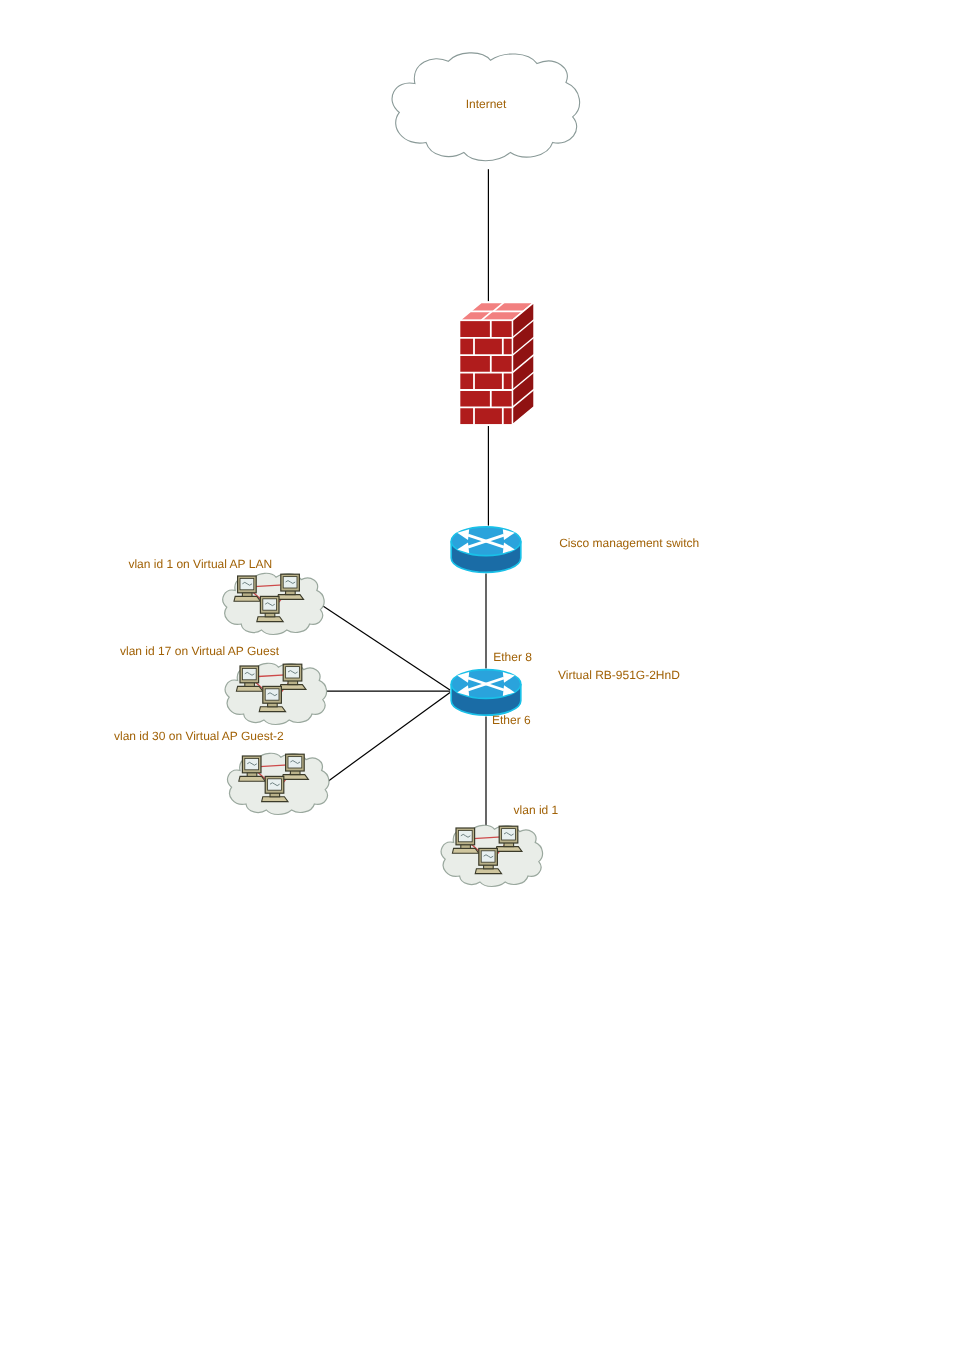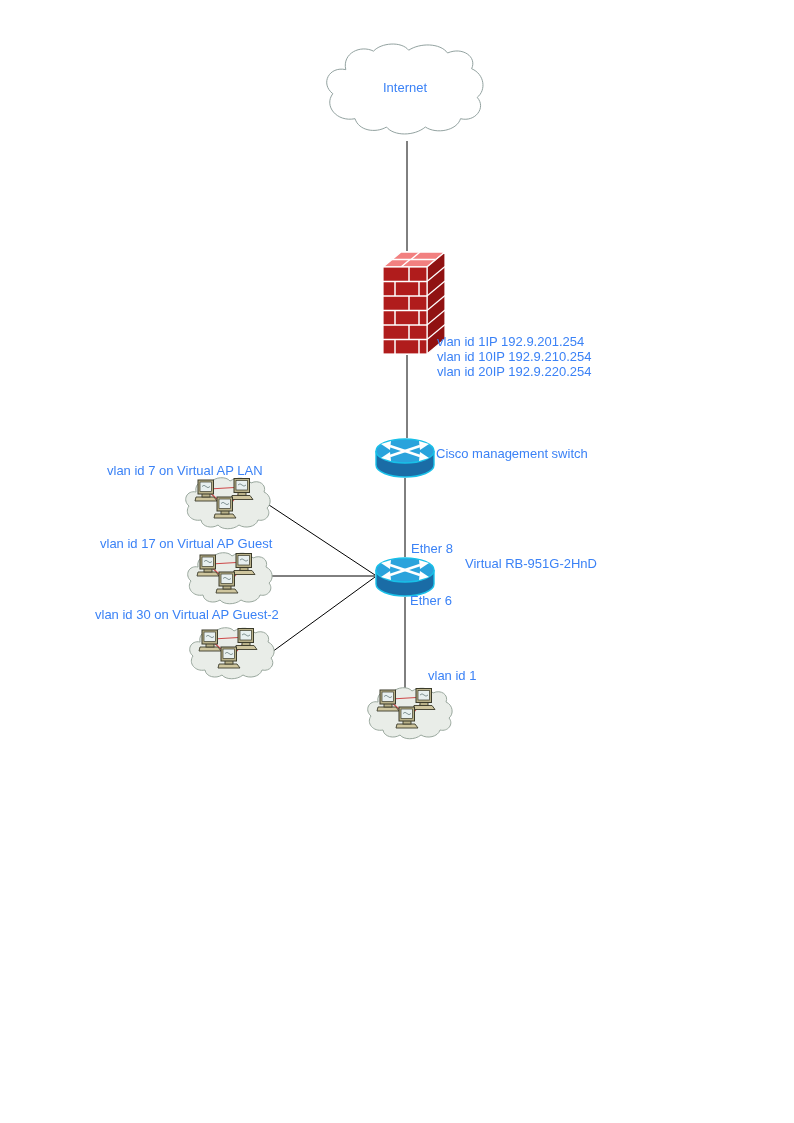--- a/index.html
+++ b/index.html
@@ -1,19 +1,19 @@
 <!DOCTYPE html>
 <html><head>
 <meta charset="utf-8">
 <style>
   html,body{margin:0;padding:0;background:#ffffff;}
   .canvas{position:relative;width:794px;height:1123px;background:#ffffff;overflow:hidden;
           font-family:"Liberation Sans", sans-serif;color:#000;}
   .abs{position:absolute;}
-  .lbl{position:absolute;font-size:13px;line-height:15px;white-space:nowrap;color:#3b82f6;}
+  .lbl{position:absolute;font-size:10px;line-height:15px;white-space:nowrap;color:#a16207;}
   .center{text-align:center;}
   svg{display:block;}
   .cloud-lan{fill:#e9ede8;stroke:#9aa89e;stroke-width:1;}
   .cloud-big{fill:#ffffff;stroke:#8a9a98;stroke-width:1;}
   .conn{stroke:#000;stroke-width:1;}
 </style>
 </head>
 <body>
 
 <div class="canvas">
@@ -111,39 +111,34 @@
   </svg>
 
   <svg class="abs" style="left:318px;top:38px" width="174" height="104" viewBox="0 0 188 106">
       <use href="#sym-cloud-big"></use>
     </svg>
   <div class="lbl center" style="left:318px;top:80px;width:174px">Internet</div>
 
   <svg class="abs" style="left:381px;top:250px" width="66" height="107" viewBox="0 0 66 107">
       <use href="#sym-firewall"></use>
     </svg>
-  <div class="lbl" style="left:437px;top:334px">
-    <div>vlan id 1IP 192.9.201.254</div>
-    <div>vlan id 10IP 192.9.210.254</div>
-    <div>vlan id 20IP 192.9.220.254</div>
-  </div>
 
   <svg class="abs" style="left:375px;top:437px" width="60" height="42" viewBox="0 0 60 42">
       <use href="#sym-router"></use>
     </svg>
-  <div class="lbl" style="left:436px;top:446px">Cisco management switch</div>
+  <div class="lbl" style="left:466px;top:446px">Cisco management switch</div>
 
   <div class="lbl" style="left:411px;top:541px">Ether 8</div>
   <svg class="abs" style="left:375px;top:556px" width="60" height="42" viewBox="0 0 60 42">
       <use href="#sym-router"></use>
     </svg>
   <div class="lbl" style="left:465px;top:556px">Virtual RB-951G-2HnD</div>
   <div class="lbl" style="left:410px;top:593px">Ether 6</div>
 
-  <div class="lbl" style="left:107px;top:463px">vlan id 7 on Virtual AP LAN</div>
+  <div class="lbl" style="left:107px;top:463px">vlan id 1 on Virtual AP LAN</div>
   <svg class="abs" style="left:181px;top:476px" width="88" height="54" viewBox="0 0 88 54" overflow="visible">
       <use href="#sym-lan"></use>
     </svg>
 
   <div class="lbl" style="left:100px;top:536px">vlan id 17 on Virtual AP Guest</div>
   <svg class="abs" style="left:183px;top:551px" width="88" height="54" viewBox="0 0 88 54" overflow="visible">
       <use href="#sym-lan"></use>
     </svg>
 
   <div class="lbl" style="left:95px;top:607px">vlan id 30 on Virtual AP Guest-2</div>

